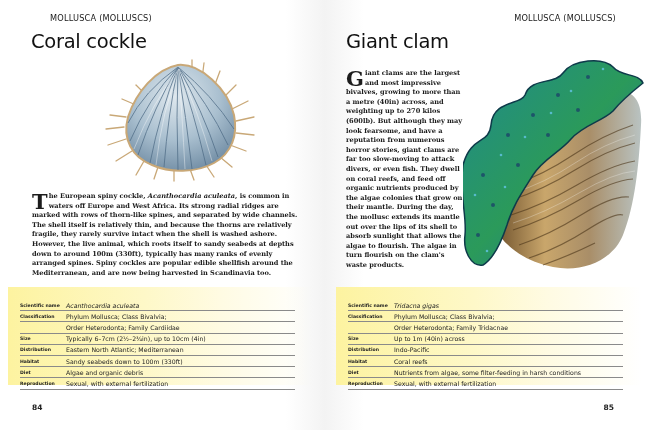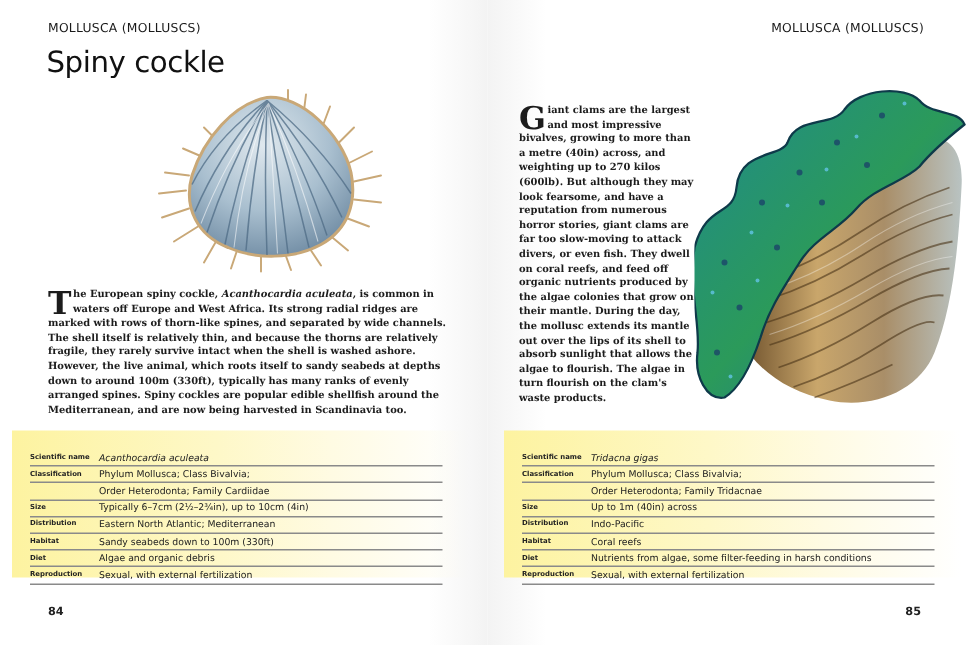--- a/index.html
+++ b/index.html
@@ -7,21 +7,21 @@
       width: 650px; height: 430px; overflow: hidden; background: #ffffff;
       font-family: "DejaVu Sans", sans-serif; color: #1a1a1a; position: relative;
     }
     .spread { position: absolute; inset: 0; display: flex; }
     .page { position: relative; width: 325px; height: 430px; }
     .page.left { background: linear-gradient(to right, #ffffff 0%, #ffffff 88%, #f3f3f3 100%); }
     .page.right { background: linear-gradient(to left, #ffffff 0%, #ffffff 88%, #f3f3f3 100%); }
 
     .section-label {
       position: absolute; top: 13px; font-size: 8.2px; letter-spacing: 0.2px;
-      font-family: "DejaVu Sans", sans-serif; color: #1a1a1a;
+      font-family: "DejaVu Sans", sans-serif; color: #1a1a1a; margin-left: 18px;
     }
     .left .section-label { left: 32px; }
     .right .section-label { right: 34px; }
 
     .title {
       position: absolute; top: 30px; font-size: 19.5px; font-weight: normal;
       font-family: "DejaVu Sans", sans-serif; color: #111; margin: 0; letter-spacing: -0.3px;
     }
     .left .title { left: 31px; }
     .right .title { left: 21px; }
@@ -69,21 +69,21 @@
     .left .illustration { left: 96px; top: 57px; width: 170px; height: 125px; }
     .right .illustration { left: 138px; top: 55px; width: 190px; height: 230px; }
   </style>
 </head>
 <body>
 
 <div class="spread">
 
   <div class="page left">
     <div class="section-label">MOLLUSCA (MOLLUSCS)</div>
-    <h1 class="title">Spiny cockle</h1>
+    <h1 class="title">Coral cockle</h1>
 
     <div class="illustration">
       <svg width="170" height="125" viewBox="0 0 170 125">
         <defs>
           <radialGradient id="cockleBody" cx="45%" cy="30%" r="75%">
             <stop offset="0%" stop-color="#dfe8ee"></stop>
             <stop offset="55%" stop-color="#a9bfcf"></stop>
             <stop offset="100%" stop-color="#6e8aa2"></stop>
           </radialGradient>
         </defs>
@@ -176,20 +176,21 @@
           </tr>
         </tbody>
       </table>
     </div>
 
     <div class="page-num">84</div>
   </div>
 
   <div class="page right">
     <div class="section-label">MOLLUSCA (MOLLUSCS)</div>
+    <h1 class="title">Giant clam</h1>
 
     <p class="body-text">
       <span class="dropcap">G</span><span>iant clams are the largest and most impressive bivalves, growing to more than a metre (40in) across, and weighting up to 270 kilos (600lb). But although they may look fearsome, and have a reputation from numerous horror stories, giant clams are far too slow-moving to attack divers, or even fish. They dwell on coral reefs, and feed off organic nutrients produced by the algae colonies that grow on their mantle. During the day, the mollusc extends its mantle out over the lips of its shell to absorb sunlight that allows the algae to flourish. The algae in turn flourish on the clam's waste products.</span>
     </p>
 
     <div class="illustration">
       <svg width="190" height="230" viewBox="0 0 190 230">
         <defs>
           <linearGradient id="clamShell" x1="0" y1="0" x2="1" y2="0">
             <stop offset="0%" stop-color="#6b4e2a"></stop>

